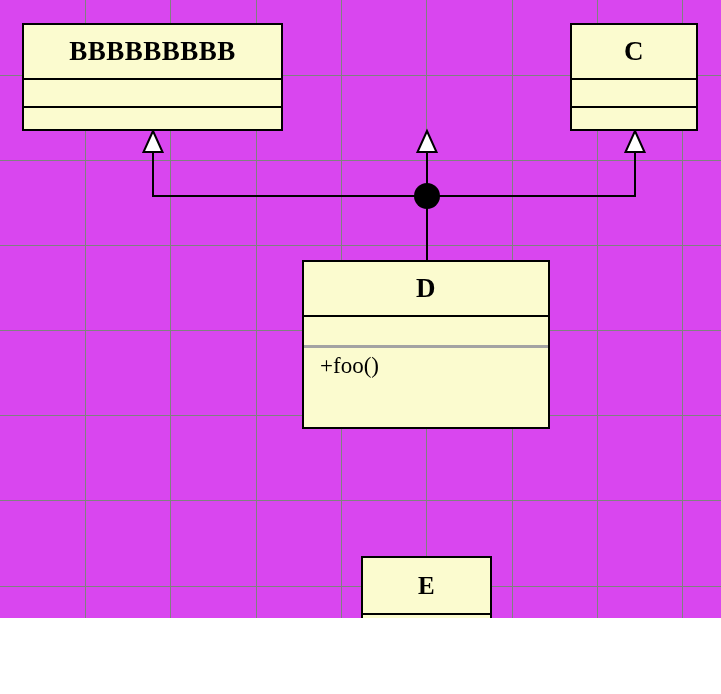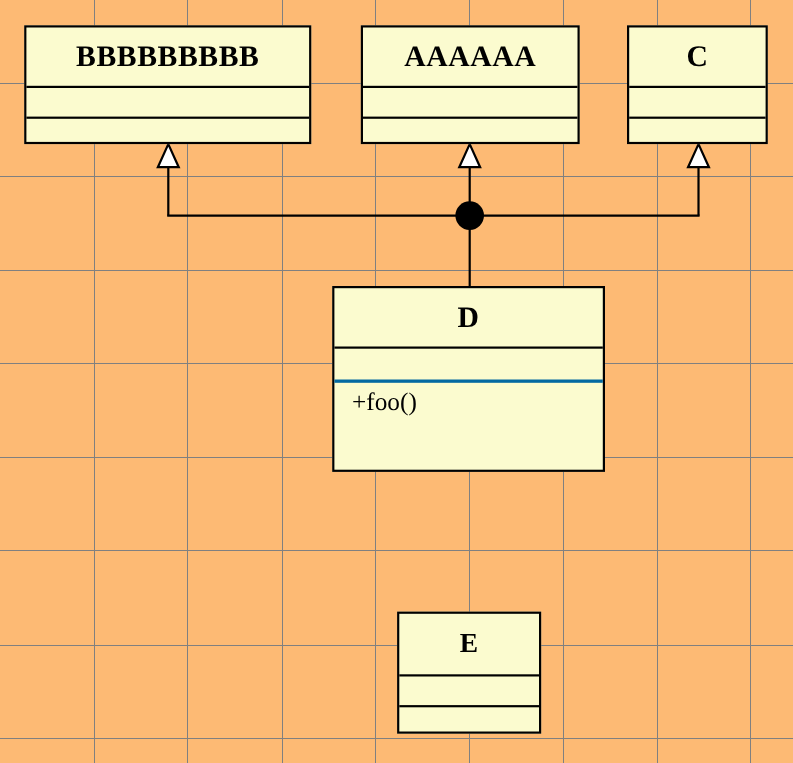--- a/index.html
+++ b/index.html
@@ -3,22 +3,22 @@
 <meta charset="utf-8">
 <style>
   html, body {
     margin: 0;
     padding: 0;
     background: #ffffff;
   }
   #canvas {
     position: relative;
     width: 721px;
-    height: 694px;
-    background: #fdba74;
+    height: 618px;
+    background: #d946ef;
     overflow: hidden;
     font-family: "Liberation Serif", "DejaVu Serif", serif;
   }
   #grid-layer {
     position: absolute;
     left: 0; top: 0;
     width: 721px;
     height: 694px;
   }
   #diagram-layer {
@@ -49,21 +49,21 @@
     border-top: 2px solid #000000;
   }
   .uml-op-compartment {
     box-sizing: border-box;
     width: 100%;
     border-top: 2px solid #000000;
     padding: 4px 0 0 14px;
     color: #000000;
   }
   .uml-op-compartment.thick-top {
-    border-top: 3px solid #0369a1;
+    border-top: 3px solid #a3a3a3;
     padding-left: 16px;
   }
   .uml-op-line {
     line-height: 1.18;
     white-space: pre;
   }
   svg { display: block; }
 </style>
 </head>
 <body>
@@ -111,27 +111,20 @@
   </svg>
 
   <div class="uml-class" style="left:22px; top:23px; width:261px; height:108px;">
     <div class="uml-name-compartment" style="height:53px; font-size:27px;">
       <span>BBBBBBBBB</span>
     </div>
     <div class="uml-attr-compartment" style="height:28px;"></div>
     <div class="uml-op-compartment" style="height:23px;"></div>
   </div>
 
-  <div class="uml-class" style="left:328px; top:23px; width:199px; height:108px;">
-    <div class="uml-name-compartment" style="height:53px; font-size:27px;">
-      <span>AAAAAA</span>
-    </div>
-    <div class="uml-attr-compartment" style="height:28px;"></div>
-    <div class="uml-op-compartment" style="height:23px;"></div>
-  </div>
 
   <div class="uml-class" style="left:570px; top:23px; width:128px; height:108px;">
     <div class="uml-name-compartment" style="height:53px; font-size:27px;">
       <span>C</span>
     </div>
     <div class="uml-attr-compartment" style="height:28px;"></div>
     <div class="uml-op-compartment" style="height:23px;"></div>
   </div>
 
   <div class="uml-class" style="left:302px; top:260px; width:248px; height:169px;">

